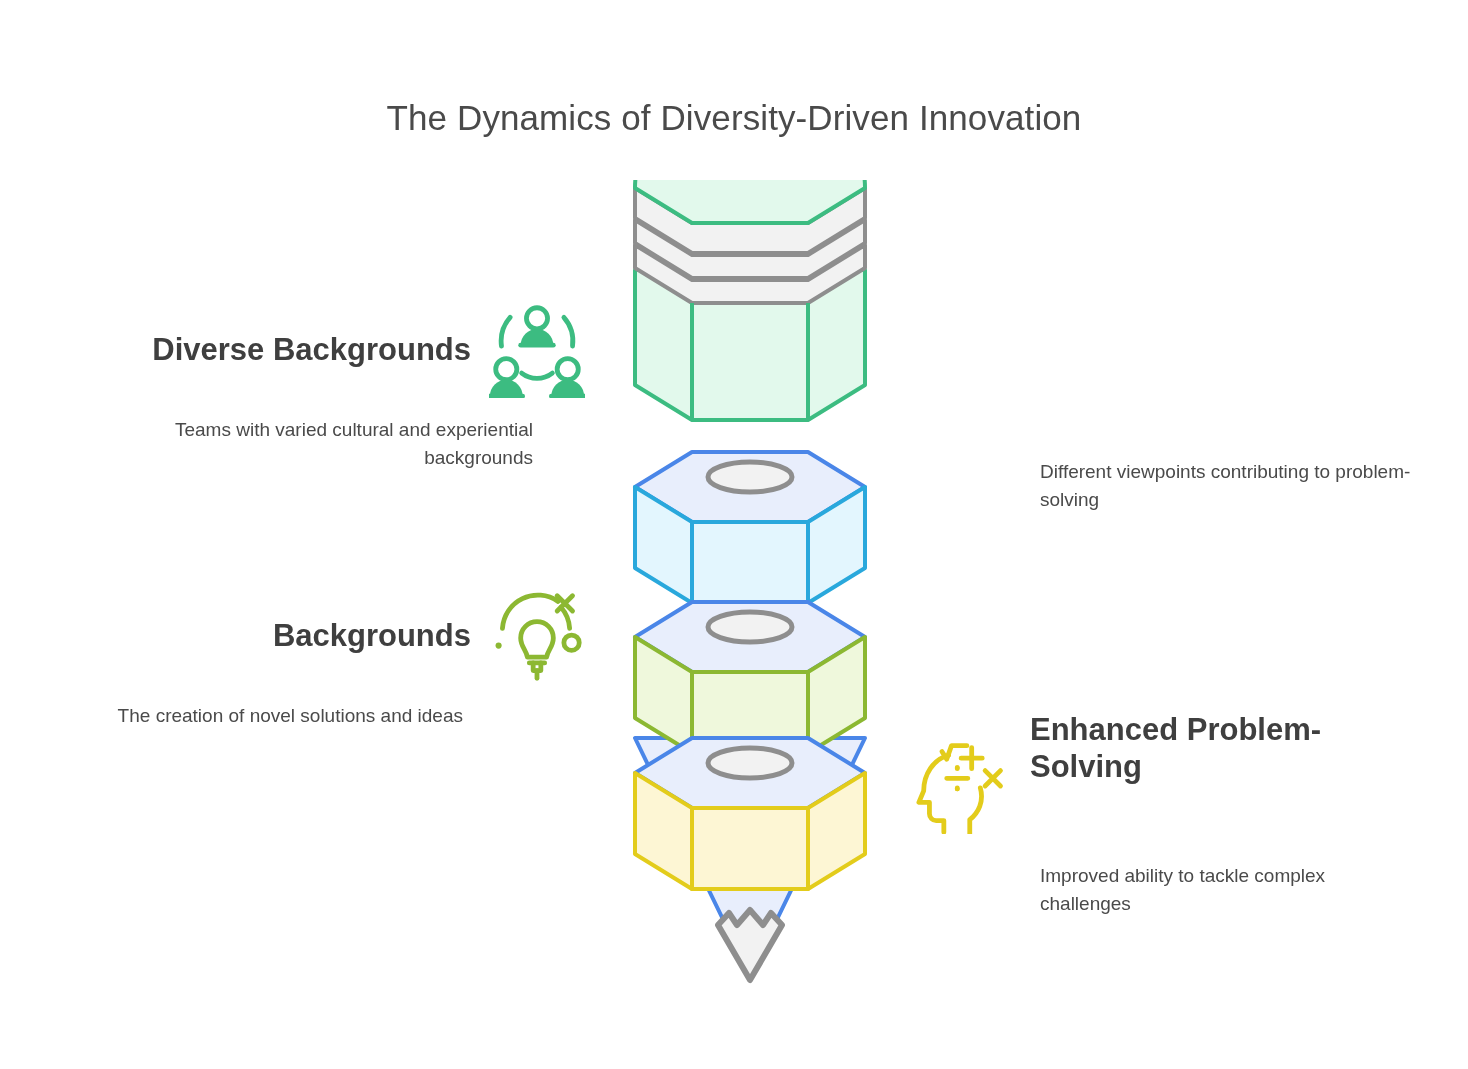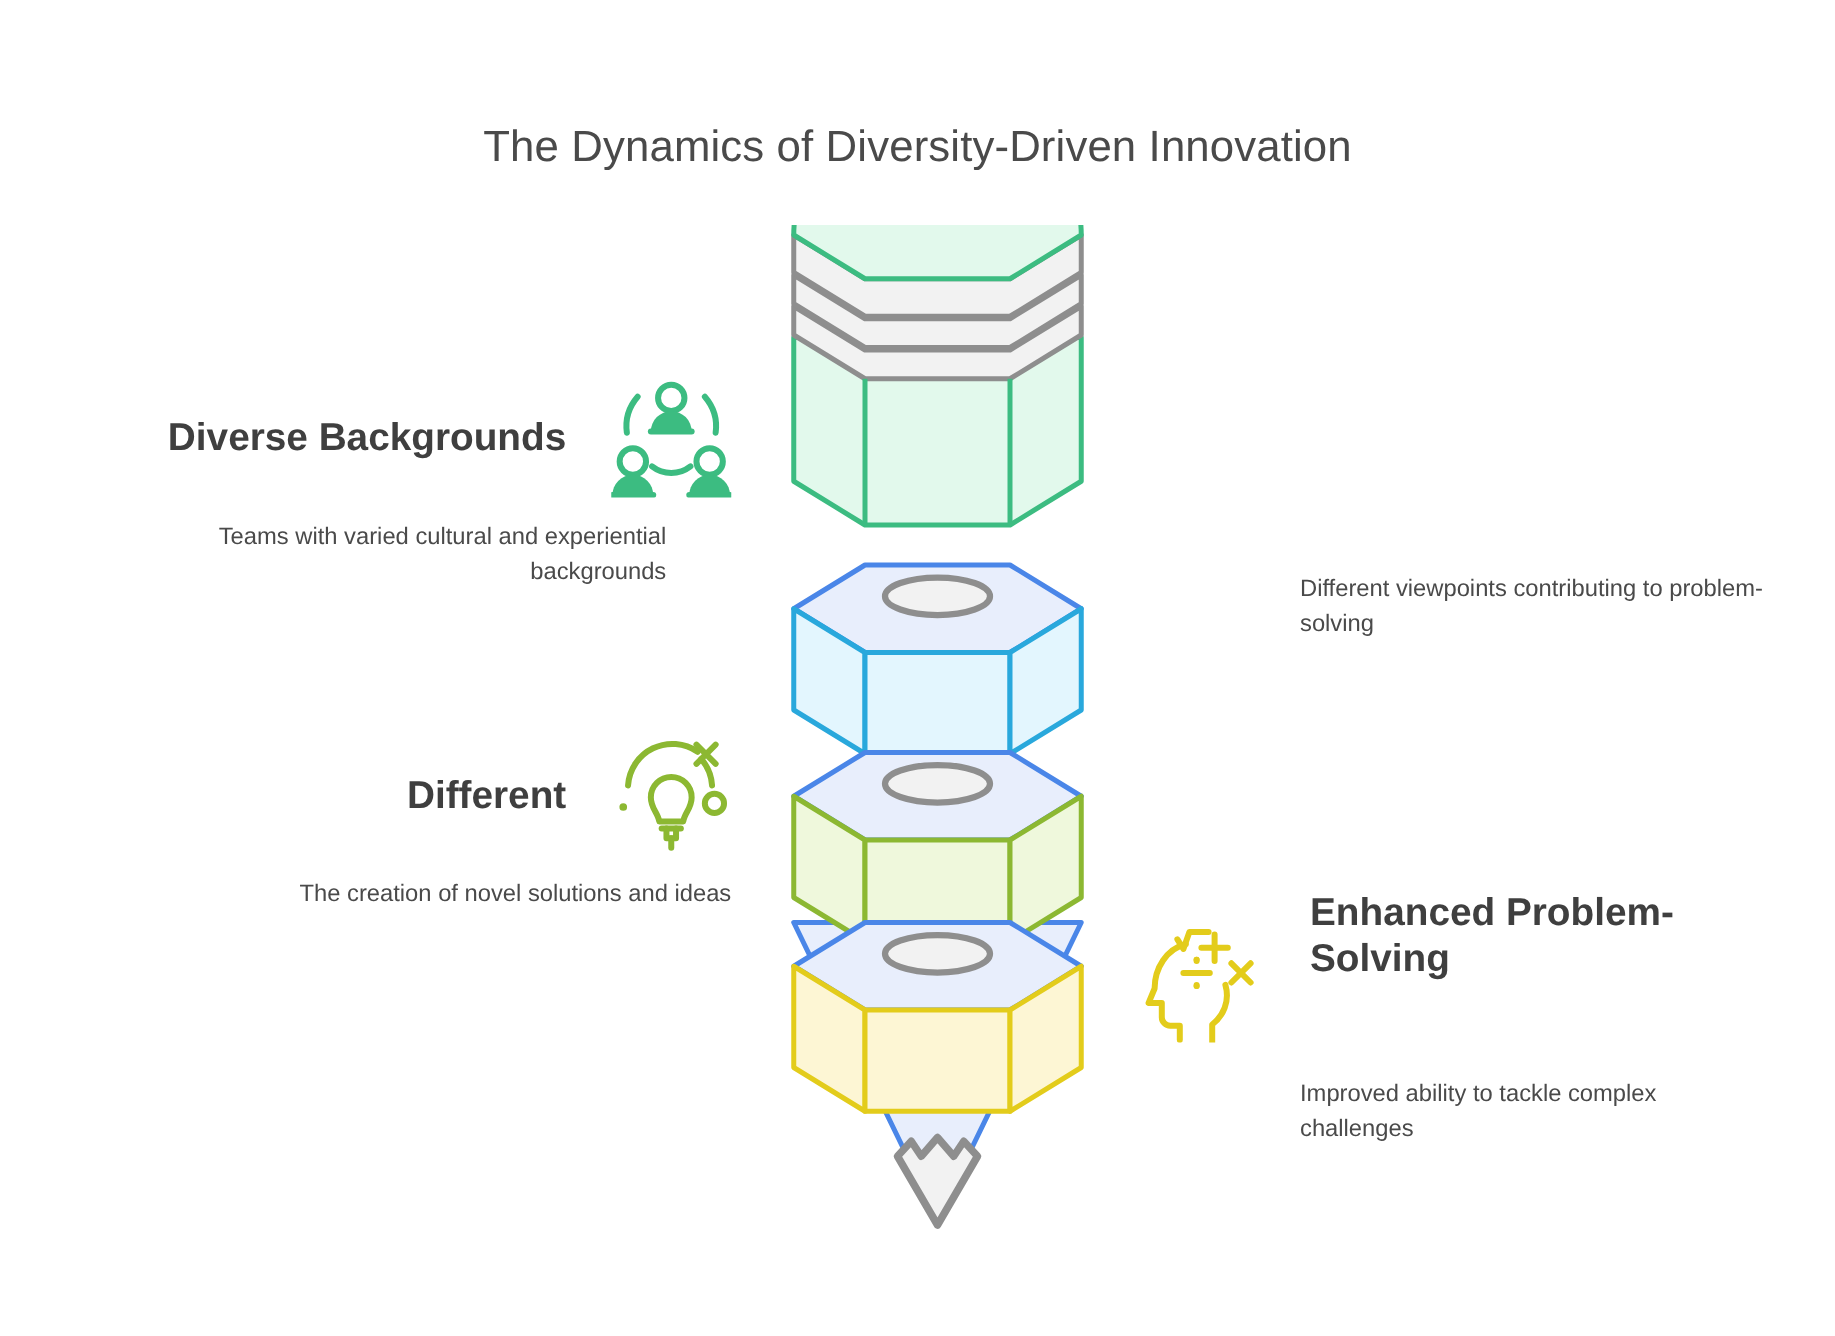--- a/index.html
+++ b/index.html
@@ -38,21 +38,21 @@
     height: 810px;
   }
 
   
   .label-block {
     position: absolute;
   }
   .label-head {
     display: flex;
     align-items: center;
-    gap: 36px;
+    gap: 18px;
   }
   .label-title {
     font-size: 31px;
     font-weight: bold;
     color: #3f3f3f;
     line-height: 1.18;
   }
   .label-desc {
     font-size: 19px;
     line-height: 1.45;
@@ -91,21 +91,21 @@
     top: 302px;
     width: 525px;
   }
   #block-diverse-backgrounds .label-desc { width: 400px; margin-left: auto; margin-right: 52px; }
 
   #block-innovation {
     left: 60px;
     top: 588px;
     width: 525px;
   }
-  #block-innovation .label-desc { width: 400px; margin-left: auto; }
+  #block-innovation .label-desc { width: 400px; margin-left: auto; margin-right: 122px; }
 
   #block-varied-perspectives {
     left: 916px;
     top: 440px;
     width: 500px;
   }
   #block-varied-perspectives .label-desc { margin-left: 124px; width: 372px; }
 
   #block-enhanced-problem-solving {
     left: 916px;
@@ -190,21 +190,21 @@
         <path d="M 65 98 h 34"></path>
         <path d="M 34 74 a 26 26 0 0 0 32 0"></path>
       </g>
     </svg>
   </div>
   <div class="label-desc">Teams with varied cultural and experiential backgrounds</div>
 </div>
 
 <div class="label-block side-left" id="block-innovation">
   <div class="label-head">
-    <div class="label-title">Different</div>
+    <div class="label-title">Backgrounds</div>
     <svg class="label-icon" viewBox="0 0 100 100">
       <g fill="none" stroke="#8cb832" stroke-width="5" stroke-linecap="round" stroke-linejoin="round">
         <path d="M 33 52 a 17 17 0 0 1 34 0 c 0 9 -6 13 -7 20 h -20 c -1 -7 -7 -11 -7 -20 Z"></path>
         <path d="M 42 78 h 16"></path>
         <path d="M 46 78 v 8 h 8 v -8"></path>
         <path d="M 50 86 v 8"></path>
         <path d="M 14 42 a 37 37 0 0 1 58 -28"></path>
         <path d="M 84 42 a 37 37 0 0 0 -9 -22"></path>
         <path d="M 71 8 l 16 16 M 87 8 l -16 16"></path>
         <circle cx="86" cy="57" r="8"></circle>

